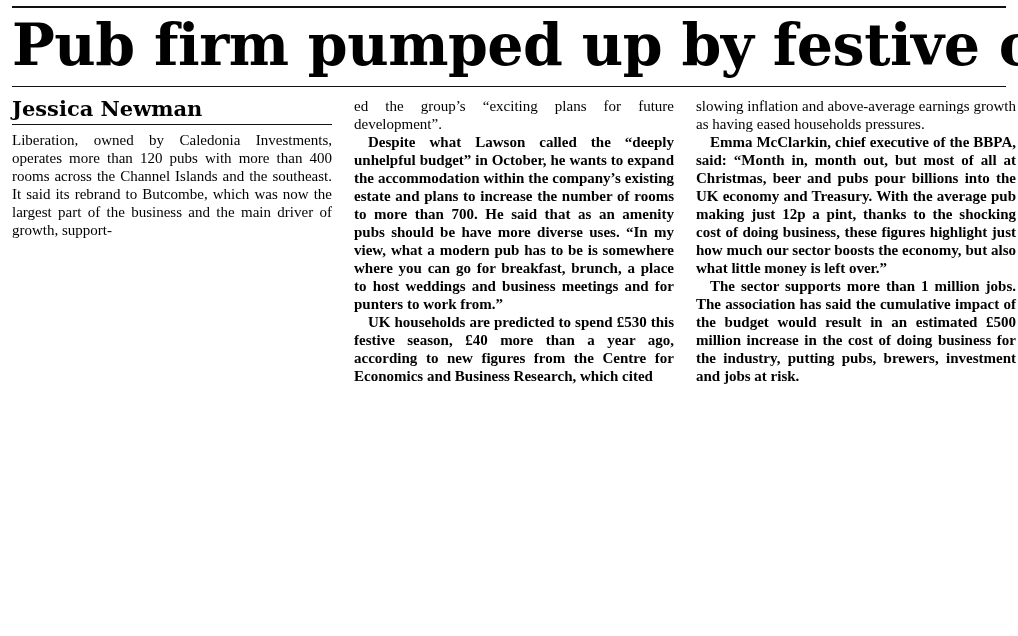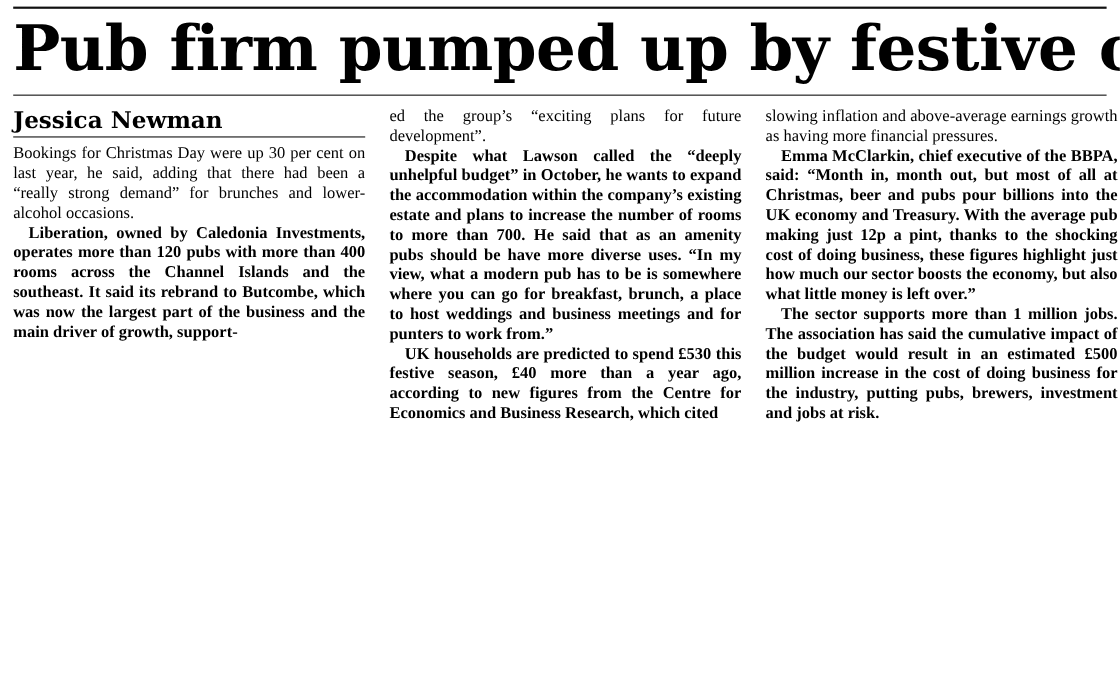--- a/index.html
+++ b/index.html
@@ -89,30 +89,29 @@
 
   <h1 class="headline">Pub firm pumped up by festive orders</h1>
 
   <div class="headline-rule"></div>
 
   <div class="columns">
 
     <div class="col col-1">
       <div class="byline">Jessica Newman</div>
       <div class="byline-rule"></div>
-      <p class="body">Bookings for Christmas Day were up 30 per cent on last year, he said, adding that there had been a “really strong demand” for brunches and lower-alcohol occasions.</p>
       <p class="body">Liberation, owned by Caledonia Investments, operates more than 120 pubs with more than 400 rooms across the Channel Islands and the southeast. It said its rebrand to Butcombe, which was now the largest part of the business and the main driver of growth, support-</p>
     </div>
 
     <div class="col col-2">
       <p class="body">ed the group’s “exciting plans for future development”.</p>
       <p class="body">Despite what Lawson called the “deeply unhelpful budget” in October, he wants to expand the accommodation within the company’s existing estate and plans to increase the number of rooms to more than 700. He said that as an amenity pubs should be have more diverse uses. “In my view, what a modern pub has to be is somewhere where you can go for breakfast, brunch, a place to host weddings and business meetings and for punters to work from.”</p>
       <p class="body">UK households are predicted to spend £530 this festive season, £40 more than a year ago, according to new figures from the Centre for Economics and Business Research, which cited</p>
     </div>
 
     <div class="col col-3">
-      <p class="body">slowing inflation and above-average earnings growth as having more financial pressures.</p>
+      <p class="body">slowing inflation and above-average earnings growth as having eased households pressures.</p>
       <p class="body">Emma McClarkin, chief executive of the BBPA, said: “Month in, month out, but most of all at Christmas, beer and pubs pour billions into the UK economy and Treasury. With the average pub making just 12p a pint, thanks to the shocking cost of doing business, these figures highlight just how much our sector boosts the economy, but also what little money is left over.”</p>
       <p class="body">The sector supports more than 1 million jobs. The association has said the cumulative impact of the budget would result in an estimated £500 million increase in the cost of doing business for the industry, putting pubs, brewers, investment and jobs at risk.</p>
     </div>
 
   </div>
 </div>
 
 </body></html>

